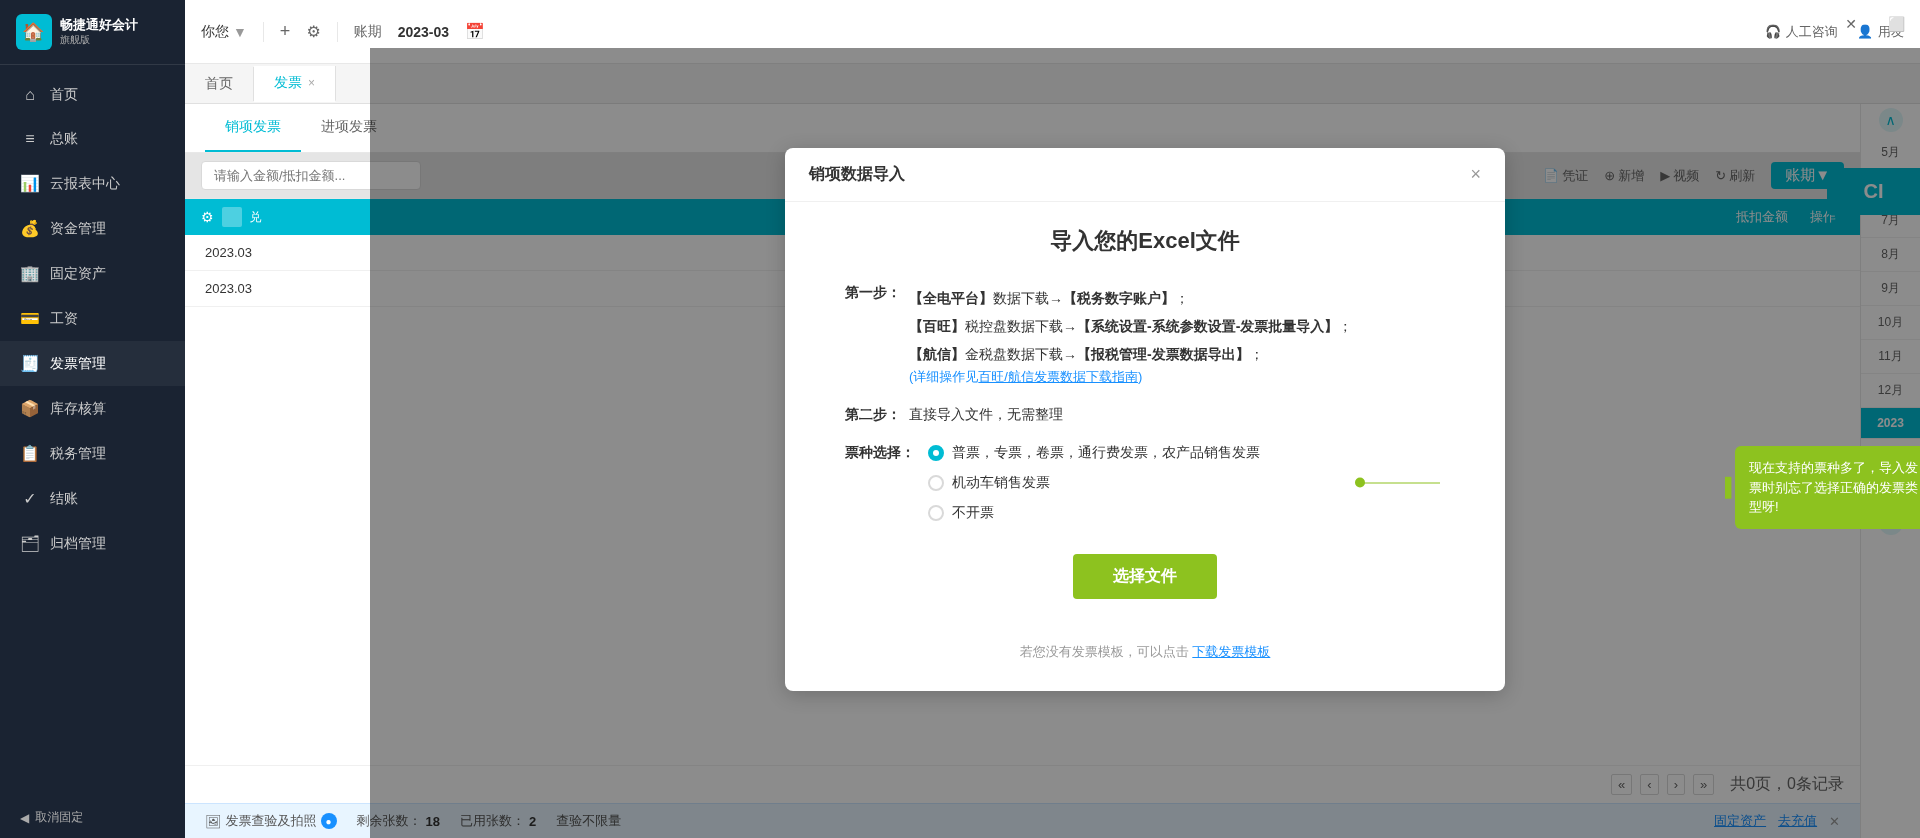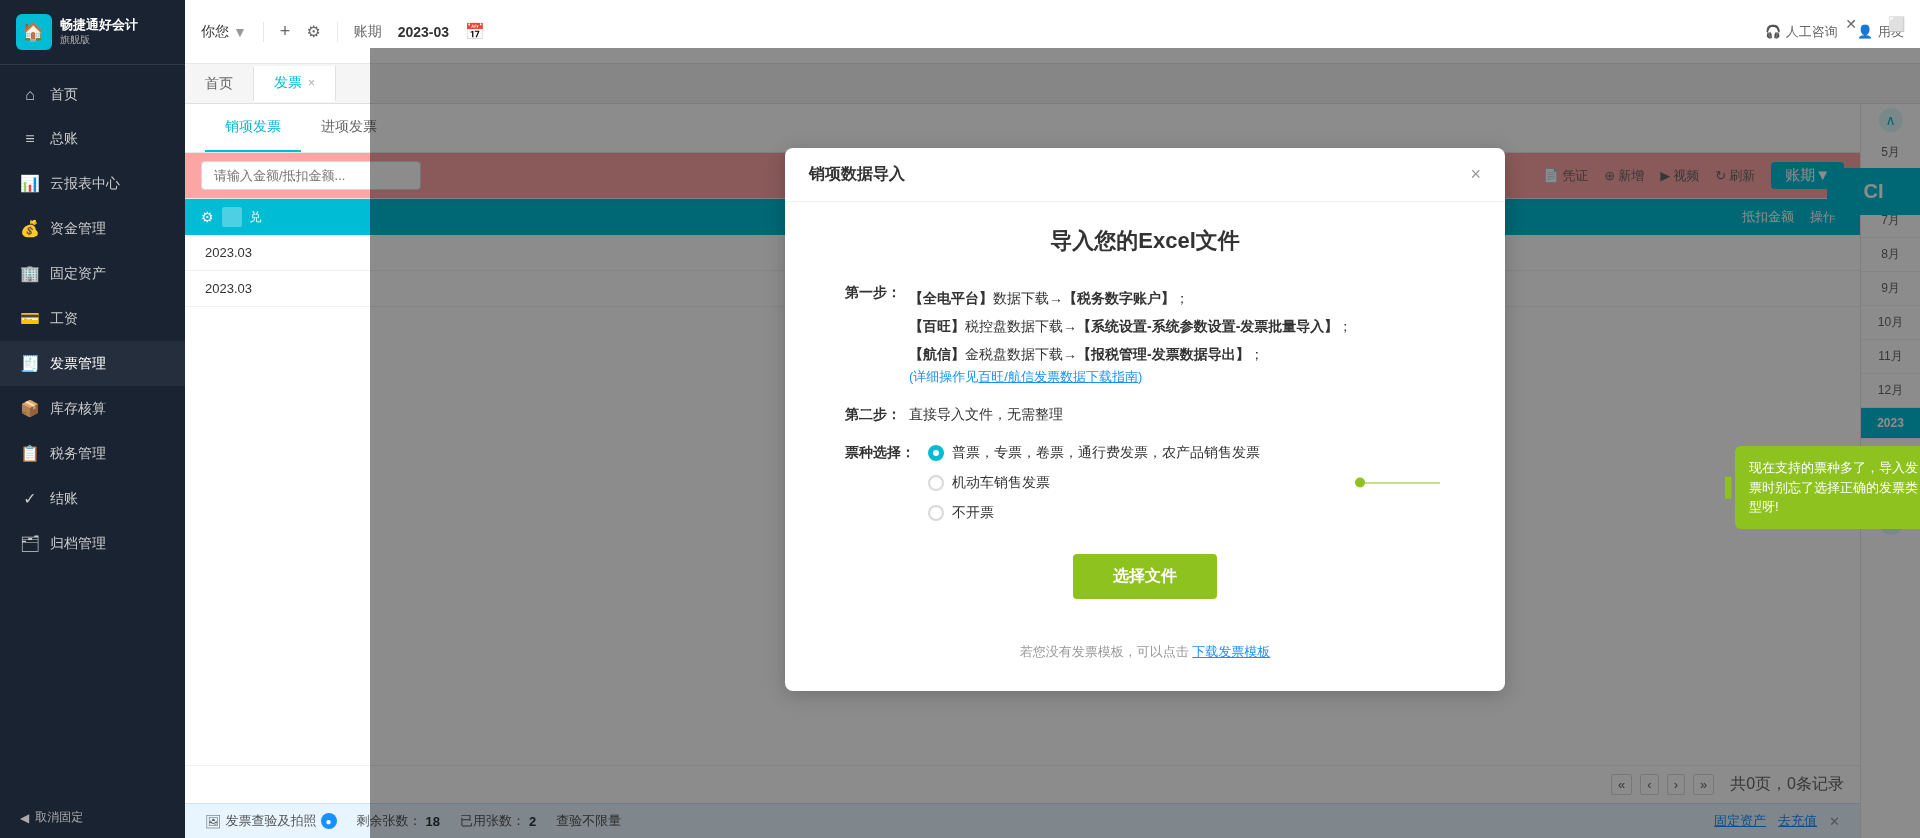--- a/index.html
+++ b/index.html
@@ -98,21 +98,21 @@
     
     .pagination { display: flex; align-items: center; gap: 8px; margin-left: auto; font-size: 13px; color: #666; }
     .page-btn { padding: 2px 6px; border: 1px solid #d9d9d9; border-radius: 2px; cursor: pointer; color: #666; }
 
     
     .window-controls { position: absolute; top: 0; right: 0; display: flex; align-items: center; height: 48px; }
     .win-btn { width: 46px; height: 40px; display: flex; align-items: center; justify-content: center; cursor: pointer; color: #666; font-size: 14px; }
     .table-toolbar-row { display: flex; align-items: center; background: #00bcd4; padding: 8px 16px; }
     .tbl-gear { color: #fff; cursor: pointer; margin-right: 8px; }
     .tbl-square { width: 20px; height: 20px; background: rgba(255,255,255,0.3); border-radius: 2px; cursor: pointer; }
-    .tbl-right { margin-left: auto; display: flex; align-items: flex-start; gap: 0; }
+    .tbl-right { margin-left: auto; display: flex; align-items: flex-start; gap: 6px; }
     .tbl-header-col { color: #fff; font-size: 13px; text-align: center; padding: 0 8px; }
 
     .full-page-bg { position: absolute; top: 48px; left: 185px; right: 0; bottom: 0; background: rgba(0,0,0,0.45); z-index: 99; }
 
     .ci-badge { position: absolute; right: 0; top: 168px; background: #00bcd4; width: 93px; height: 47px; display: flex; align-items: center; justify-content: center; color: #fff; font-size: 20px; font-weight: bold; border-radius: 4px 0 0 4px; z-index: 50; }
   </style>
 </head>
 <body>
 
 <div class="app-container">
@@ -224,21 +224,21 @@
 
         <div class="invoice-tabs">
           <div class="invoice-tab active">
             <span>销项发票</span>
           </div>
           <div class="invoice-tab">
             <span>进项发票</span>
           </div>
         </div>
 
-        <div style="display:flex; align-items:center; padding: 8px 16px; gap:12px; border-bottom:1px solid #e8e8e8; background:#fca5a5;">
+        <div style="display:flex; align-items:center; padding: 8px 16px; gap:12px; border-bottom:1px solid #e8e8e8; background:#e5e5e5;">
           <input class="search-input" style="width: 220px;" readonly="" placeholder="请输入金额/抵扣金额...">
           <div style="margin-left:auto; display:flex; align-items:center; gap:16px;">
             <span style="color:#666;font-size:13px;cursor:pointer;display:flex;align-items:center;gap:3px;">
               <span>📄</span>
               <span>凭证</span>
             </span>
             <span style="color:#666;font-size:13px;cursor:pointer;display:flex;align-items:center;gap:3px;">
               <span>⊕</span>
               <span>新增</span>
             </span>

